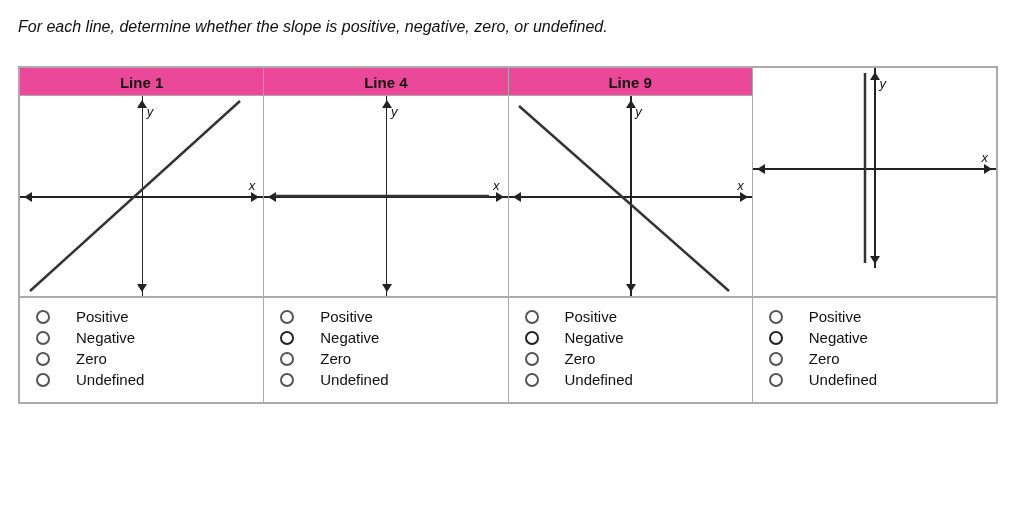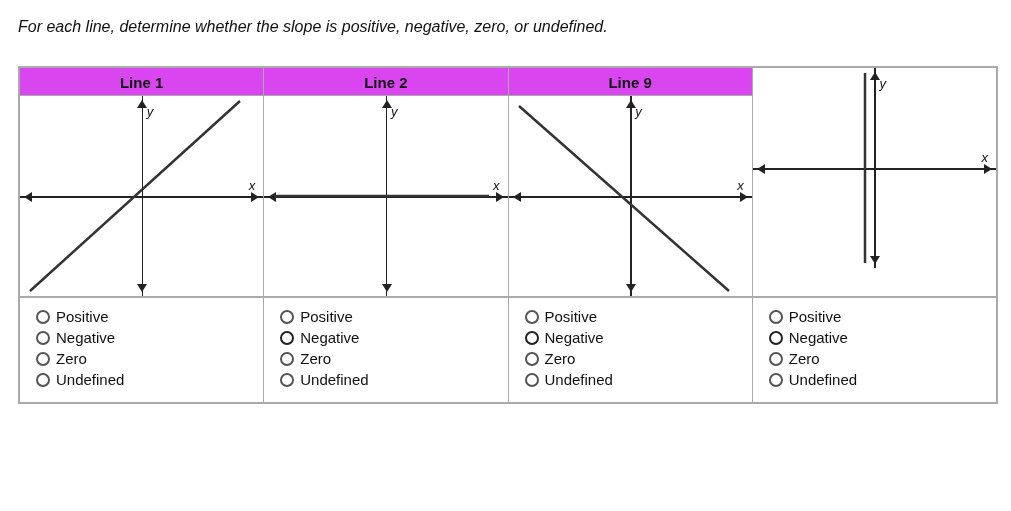--- a/index.html
+++ b/index.html
@@ -34,21 +34,21 @@
     }
     .line-col:last-child {
       border-right: none;
     }
     .line-header {
       text-align: center;
       padding: 6px 0 4px 0;
       font-weight: bold;
       font-size: 15px;
       border-bottom: 1.5px solid #aaa;
-      background: #d946ef;
+      background: #ec4899;
     }
     .graph-area {
       height: 200px;
       position: relative;
       background: #fff;
       overflow: hidden;
     }
     
     .axis-h {
       position: absolute;
@@ -138,20 +138,21 @@
       padding: 10px 16px 10px 16px;
     }
     .options-col:last-child {
       border-right: none;
     }
     .option-item {
       display: flex;
       align-items: center;
       margin-bottom: 4px;
       font-size: 15px;
+      gap: 20px;
     }
     .radio-circle {
       display: inline-block;
       width: 14px;
       height: 14px;
       border-radius: 50%;
       border: 2px solid #555;
       margin-right: 6px;
       background: #fff;
       flex-shrink: 0;
@@ -190,21 +191,21 @@
         <span class="axis-label-y">y</span>
         <span class="axis-label-x">x</span>
 
         <svg class="graph-svg">
           <line x1="10" y1="195" x2="220" y2="5" stroke="#333" stroke-width="2.5"></line>
         </svg>
       </div>
     </div>
 
     <div class="line-col">
-      <div class="line-header">Line 2</div>
+      <div class="line-header">Line 4</div>
       <div class="graph-area">
         <div class="axis-h">
           <div class="arrow-right"></div>
           <div class="arrow-left"></div>
         </div>
         <div class="axis-v">
           <div class="arrow-up"></div>
           <div class="arrow-down"></div>
         </div>
         <span class="axis-label-y">y</span>

